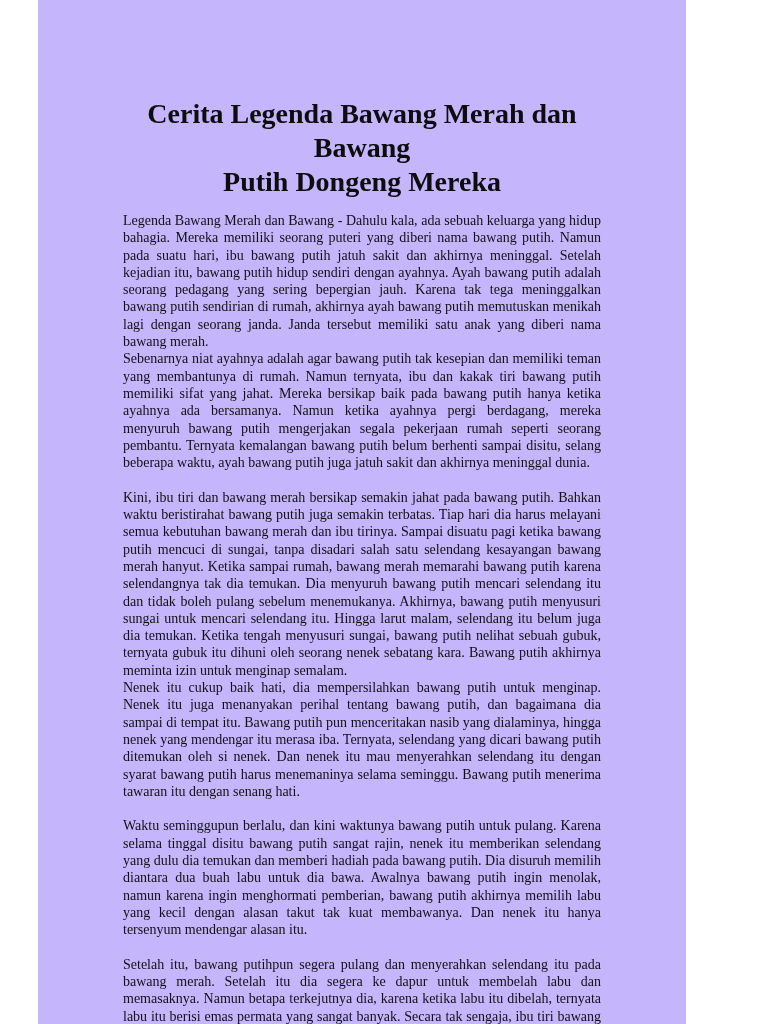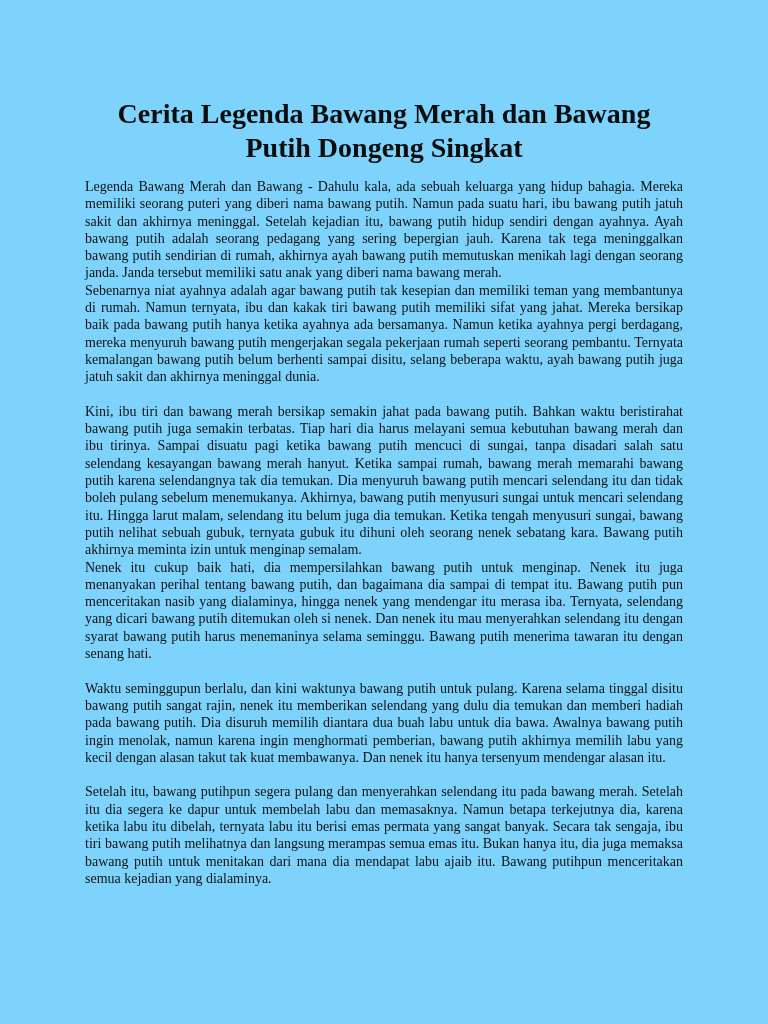--- a/index.html
+++ b/index.html
@@ -2,26 +2,27 @@
 <html><head>
 <meta charset="utf-8">
 <style>
   html, body {
     margin: 0;
     padding: 0;
     background: #ffffff;
   }
   .page {
     position: relative;
-    width: 768px;
+    width: 648px;
     height: 1024px;
-    background: #7dd3fc;
+    background: #c4b5fd;
     overflow: hidden;
     font-family: "Liberation Serif", "DejaVu Serif", serif;
     color: #111111;
+    margin-left: 38px;
   }
   .doc-title {
     padding-top: 97px;
     margin: 0 70px;
     text-align: center;
     font-weight: bold;
     font-size: 28px;
     line-height: 34px;
     color: #0d0d0d;
   }
@@ -40,21 +41,21 @@
     margin-top: 17.3px;
   }
 </style>
 </head>
 <body>
 
 <div class="page">
 
   <h1 class="doc-title">
     <span>Cerita Legenda Bawang Merah dan Bawang</span>
-    <span>Putih Dongeng Singkat</span>
+    <span>Putih Dongeng Mereka</span>
   </h1>
 
   <div class="doc-body">
     <p>Legenda Bawang Merah dan Bawang - Dahulu kala, ada sebuah keluarga yang hidup bahagia. Mereka memiliki seorang puteri yang diberi nama bawang putih. Namun pada suatu hari, ibu bawang putih jatuh sakit dan akhirnya meninggal. Setelah kejadian itu, bawang putih hidup sendiri dengan ayahnya. Ayah bawang putih adalah seorang pedagang yang sering bepergian jauh. Karena tak tega meninggalkan bawang putih sendirian di rumah, akhirnya ayah bawang putih memutuskan menikah lagi dengan seorang janda. Janda tersebut memiliki satu anak yang diberi nama bawang merah.</p>
     <p>Sebenarnya niat ayahnya adalah agar bawang putih tak kesepian dan memiliki teman yang membantunya di rumah. Namun ternyata, ibu dan kakak tiri bawang putih memiliki sifat yang jahat. Mereka bersikap baik pada bawang putih hanya ketika ayahnya ada bersamanya. Namun ketika ayahnya pergi berdagang, mereka menyuruh bawang putih mengerjakan segala pekerjaan rumah seperti seorang pembantu. Ternyata kemalangan bawang putih belum berhenti sampai disitu, selang beberapa waktu, ayah bawang putih juga jatuh sakit dan akhirnya meninggal dunia.</p>
     <p class="gap-before">Kini, ibu tiri dan bawang merah bersikap semakin jahat pada bawang putih. Bahkan waktu beristirahat bawang putih juga semakin terbatas. Tiap hari dia harus melayani semua kebutuhan bawang merah dan ibu tirinya. Sampai disuatu pagi ketika bawang putih mencuci di sungai, tanpa disadari salah satu selendang kesayangan bawang merah hanyut. Ketika sampai rumah, bawang merah memarahi bawang putih karena selendangnya tak dia temukan. Dia menyuruh bawang putih mencari selendang itu dan tidak boleh pulang sebelum menemukanya. Akhirnya, bawang putih menyusuri sungai untuk mencari selendang itu. Hingga larut malam, selendang itu belum juga dia temukan. Ketika tengah menyusuri sungai, bawang putih nelihat sebuah gubuk, ternyata gubuk itu dihuni oleh seorang nenek sebatang kara. Bawang putih akhirnya meminta izin untuk menginap semalam.</p>
     <p>Nenek itu cukup baik hati, dia mempersilahkan bawang putih untuk menginap. Nenek itu juga menanyakan perihal tentang bawang putih, dan bagaimana dia sampai di tempat itu. Bawang putih pun menceritakan nasib yang dialaminya, hingga nenek yang mendengar itu merasa iba. Ternyata, selendang yang dicari bawang putih ditemukan oleh si nenek. Dan nenek itu mau menyerahkan selendang itu dengan syarat bawang putih harus menemaninya selama seminggu. Bawang putih menerima tawaran itu dengan senang hati.</p>
     <p class="gap-before">Waktu seminggupun berlalu, dan kini waktunya bawang putih untuk pulang. Karena selama tinggal disitu bawang putih sangat rajin, nenek itu memberikan selendang yang dulu dia temukan dan memberi hadiah pada bawang putih. Dia disuruh memilih diantara dua buah labu untuk dia bawa. Awalnya bawang putih ingin menolak, namun karena ingin menghormati pemberian, bawang putih akhirnya memilih labu yang kecil dengan alasan takut tak kuat membawanya. Dan nenek itu hanya tersenyum mendengar alasan itu.</p>
     <p class="gap-before">Setelah itu, bawang putihpun segera pulang dan menyerahkan selendang itu pada bawang merah. Setelah itu dia segera ke dapur untuk membelah labu dan memasaknya. Namun betapa terkejutnya dia, karena ketika labu itu dibelah, ternyata labu itu berisi emas permata yang sangat banyak. Secara tak sengaja, ibu tiri bawang putih melihatnya dan langsung merampas semua emas itu. Bukan hanya itu, dia juga memaksa bawang putih untuk menitakan dari mana dia mendapat labu ajaib itu. Bawang putihpun menceritakan semua kejadian yang dialaminya.</p>
   </div>

